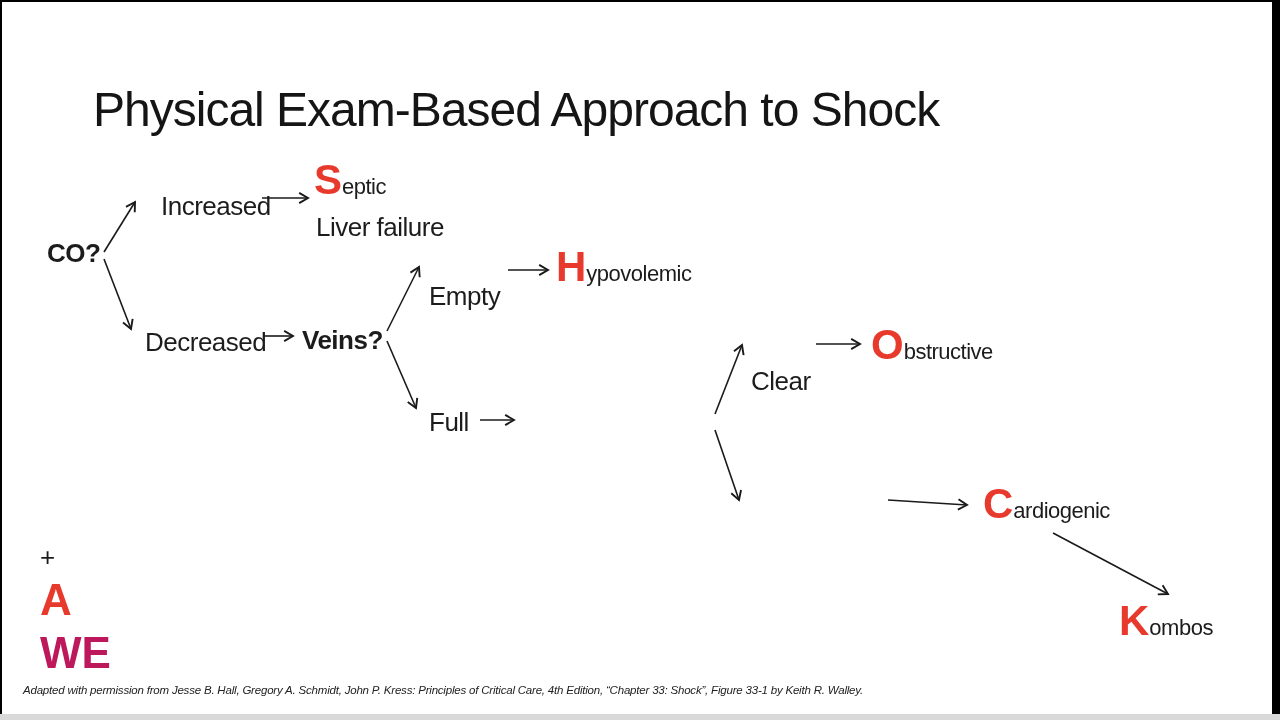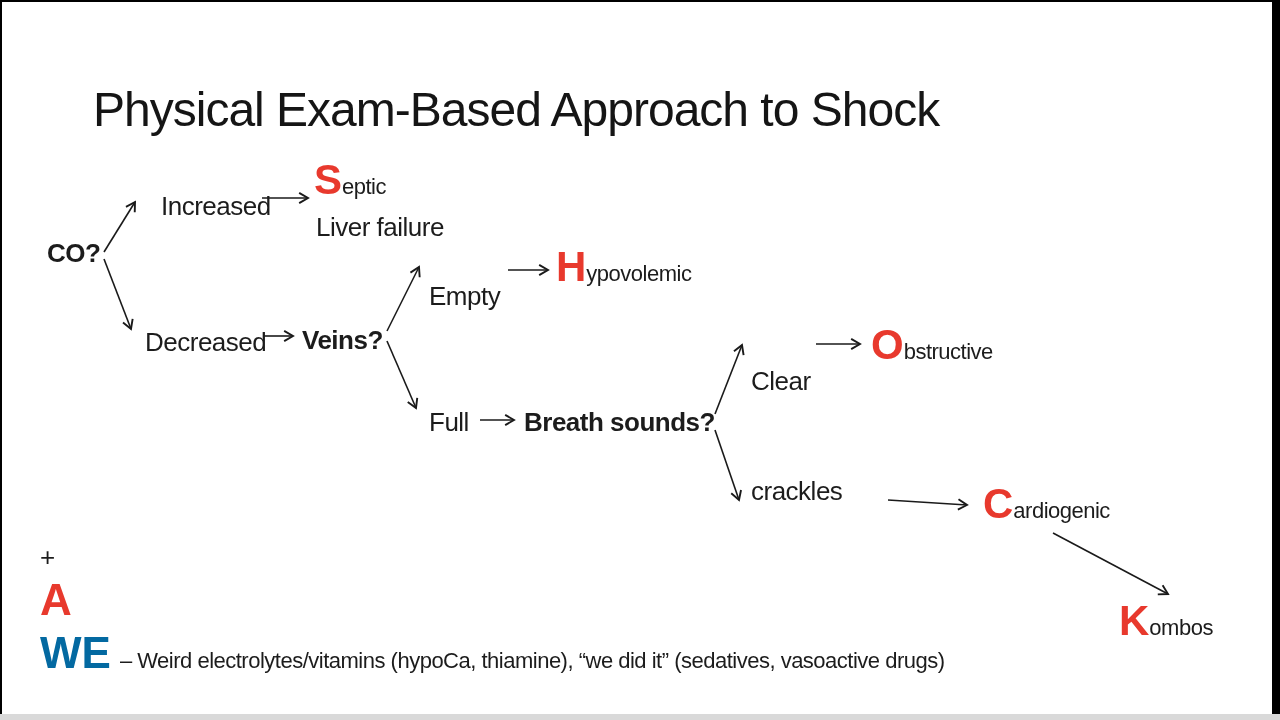--- a/index.html
+++ b/index.html
@@ -65,51 +65,49 @@
   <div class="lbl" style="left:145px;top:327px;">Decreased</div>
   <div class="lbl node" style="left:302px;top:325px;text-align:center;">Veins?</div>
 
   <div class="lbl" style="left:429px;top:261px;margin-top:20px;">Empty</div>
   <div class="bigword" style="left:556px;top:246px;">
     <span class="initial red" style="color: rgb(232, 57, 45);">H</span>
       <span class="after">ypovolemic</span>
   </div>
 
   <div class="lbl" style="left:429px;top:407px;">Full</div>
-  <div class="lbl node" style="left:524px;top:407px;">Breath sounds?</div>
 
   <div class="lbl" style="left:751px;top:334px;margin-top:32px;">Clear</div>
   <div class="bigword" style="left:871px;top:324px;">
     <span class="initial red" style="color: rgb(232, 57, 45);">O</span>
       <span class="after">bstructive</span>
   </div>
 
   <div class="lbl two-line" style="left:751px;top:476px;">
-    <div>crackles</div>
   </div>
   <div class="bigword" style="left:983px;top:483px;">
     <span class="initial red" style="color: rgb(232, 57, 45);">C</span>
       <span class="after">ardiogenic</span>
   </div>
 
   <div class="bigword" style="left:1119px;top:600px;">
     <span class="initial red" style="color: rgb(232, 57, 45);">K</span>
       <span class="after">ombos</span>
   </div>
 
   <div class="lbl" style="left:40px;top:542px;">+</div>
 
   <div class="bigword" style="left:40px;top:578px;">
     <span class="initial xl red" style="color: rgb(232, 57, 45);">A</span>
   </div>
 
   <div class="bigword" style="left:40px;top:631px;">
-    <span class="initial xl red" style="color: #0369a1;">WE</span>
-      <span class="after gap">– Weird electrolytes/vitamins (hypoCa, thiamine), “we did it” (sedatives, vasoactive drugs)</span>
+    <span class="initial xl red" style="color: #be185d;">WE</span>
   </div>
 
+  <div class="citation">Adapted with permission from Jesse B. Hall, Gregory A. Schmidt, John P. Kress: Principles of Critical Care, 4th Edition, “Chapter 33: Shock”, Figure 33-1 by Keith R. Walley.</div>
 
   <div class="edge edge-top"></div>
   <div class="edge edge-left"></div>
   <div class="edge edge-right"></div>
   <div class="edge-bottom edge"></div>
 
 </div>
 
 </body></html>

